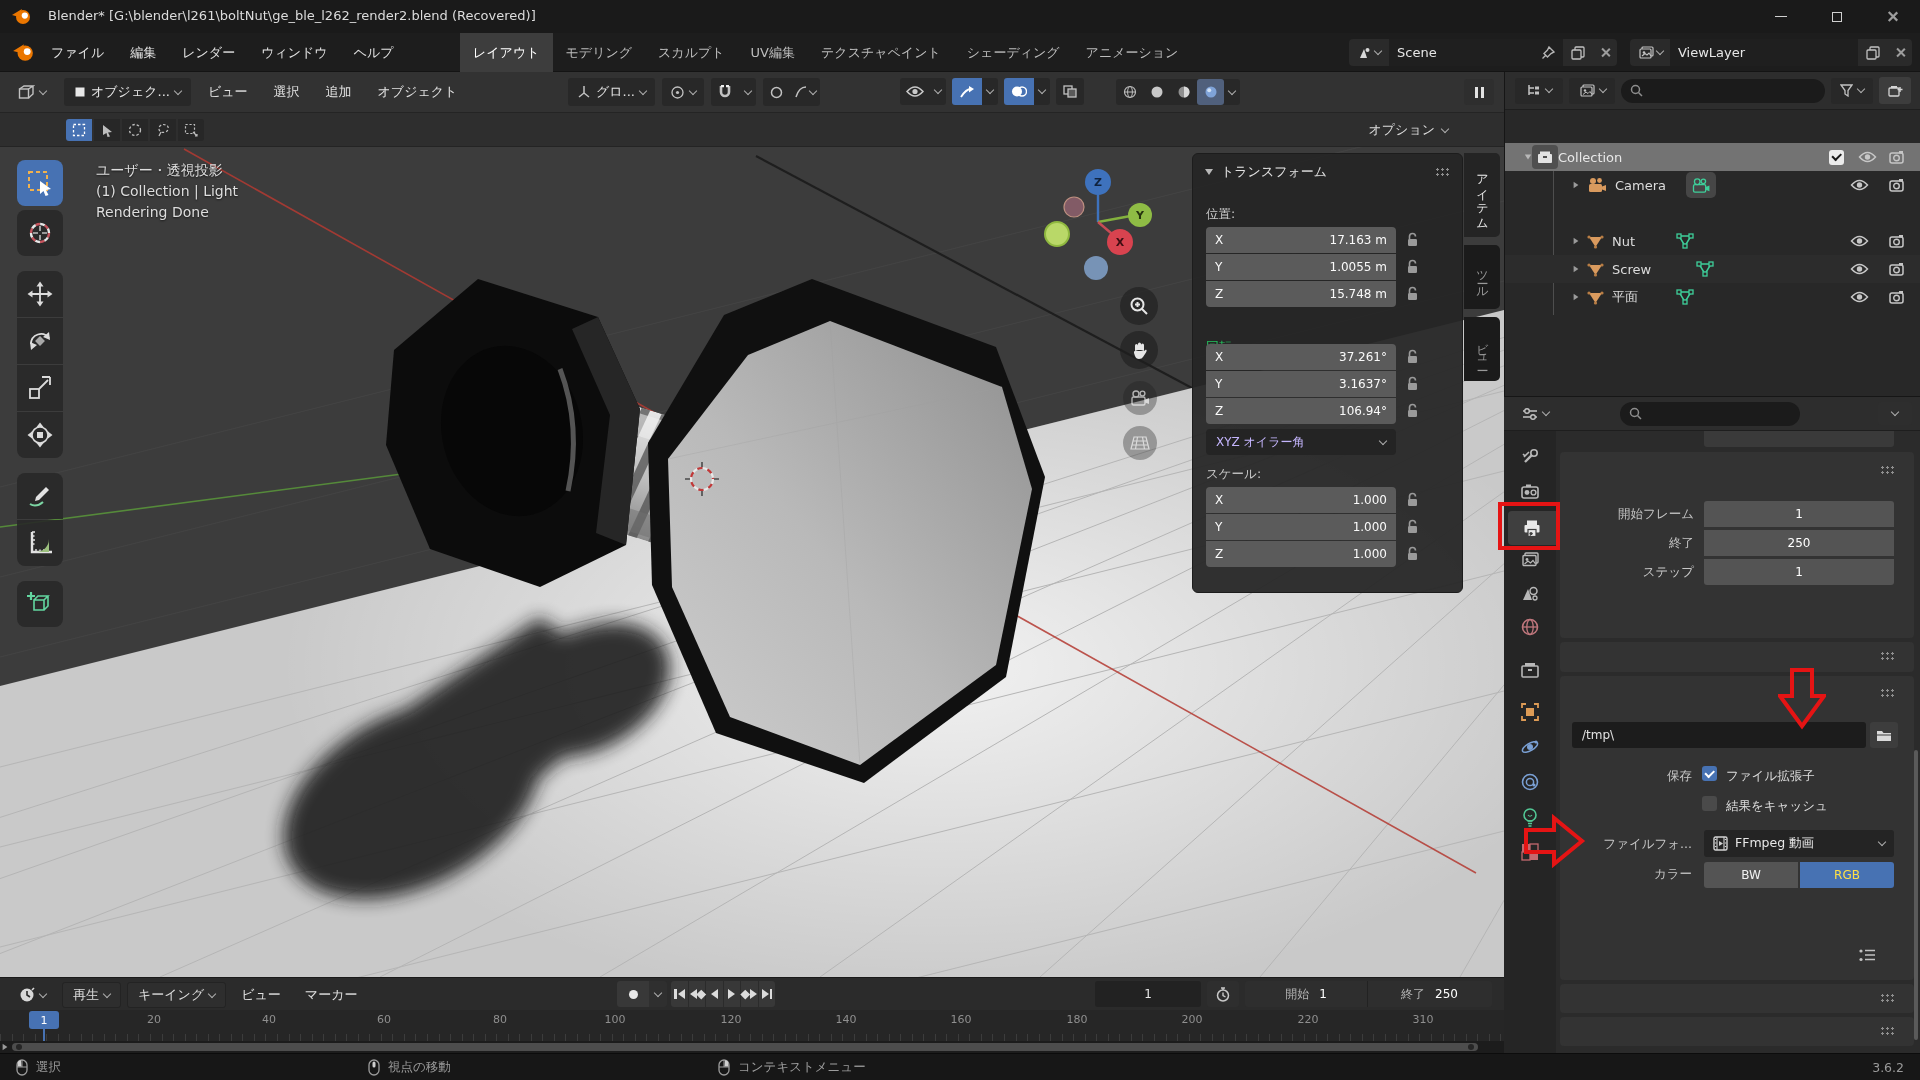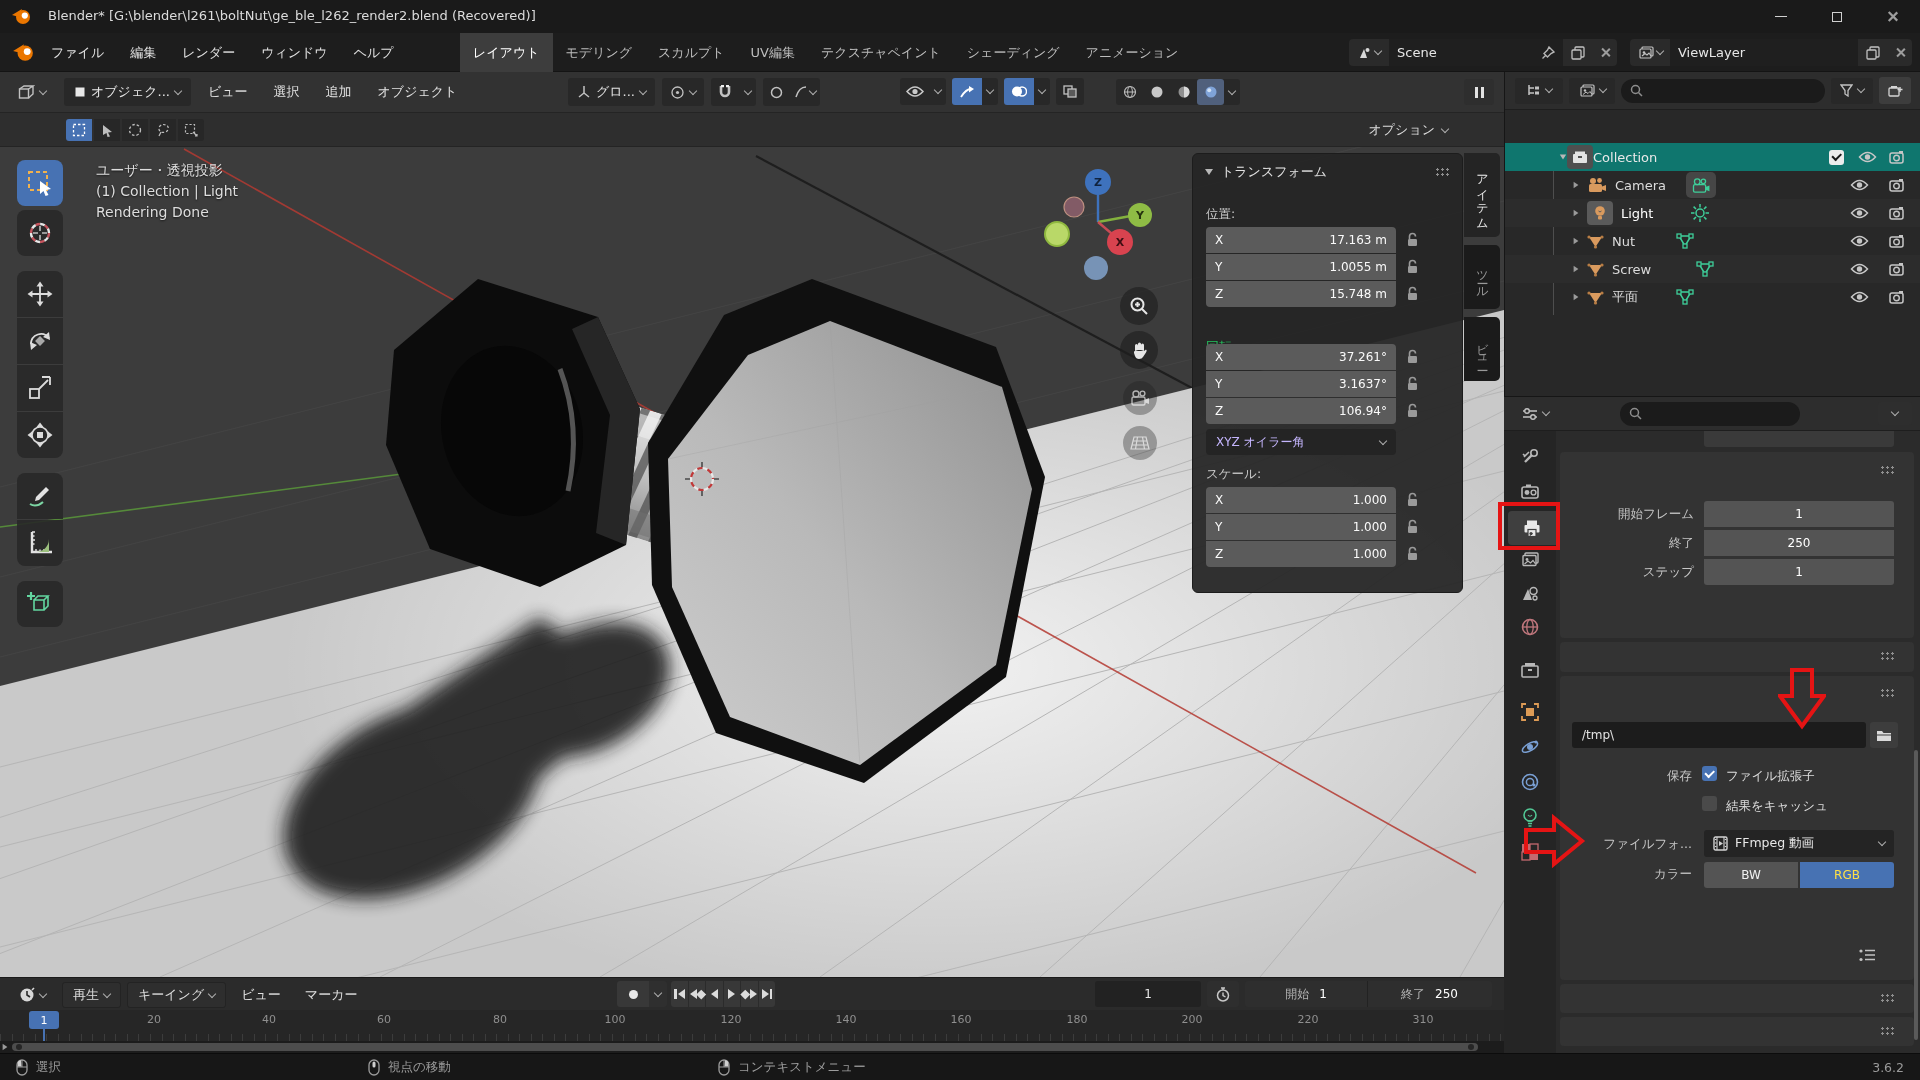--- a/index.html
+++ b/index.html
@@ -641,21 +641,21 @@
       </div>
       <div class="btn" style="width:32px;height:27px;background:#3d3d3d">
         <svg width="15" height="14" viewBox="0 0 15 14">
             <rect x="1" y="4" width="10" height="8" rx="1" fill="none" stroke="#d5d5d5" stroke-width="1.3"></rect>
             <rect x="3" y="2" width="6" height="2" fill="#d5d5d5"></rect>
             <path d="M12,3 v5 M9.5,5.5 h5" stroke="#d5d5d5" stroke-width="1.4"></path>
           </svg>
       </div>
     </div>
 
-    <div class="a f" style="left:0;top:71px;width:416px;height:28px;background:#0f766e;padding-left:54px;gap:0">
+    <div class="a f" style="left:0;top:71px;width:416px;height:28px;background:#737373;padding-left:19px;gap:0">
       <i class="carD" style="transform:scale(.8)"></i>
       <div class="fc" style="width:26px;height:24px;background:#4f4f4f;border-radius:4px">
         <svg width="17" height="14" viewBox="0 0 17 14">
             <rect x="1" y="4" width="14" height="9" rx="1" fill="#e3e3e3"></rect>
             <rect x="3" y="1.5" width="10" height="2.5" fill="#e3e3e3"></rect>
             <rect x="6" y="6" width="4" height="2" fill="#4f4f4f"></rect>
           </svg>
       </div>
       <span style="color:#e8e8e8;flex:1">Collection</span>
       <div class="cb white" style="margin-right:14px"></div>
@@ -692,44 +692,20 @@
           <path d="M1.5,7 Q9.5,-2 17.5,7 Q9.5,16 1.5,7 Z" fill="none" stroke="#c6c6c6" stroke-width="1.5"></path>
           <circle cx="9.5" cy="7" r="2.7" fill="#c6c6c6"></circle>
         </svg>
       <svg style="margin-right:14px" width="18" height="15" viewBox="0 0 18 15">
           <rect x="1" y="3" width="13" height="10" rx="2" fill="none" stroke="#c6c6c6" stroke-width="1.5"></rect>
           <circle cx="7.5" cy="8" r="2.8" fill="none" stroke="#c6c6c6" stroke-width="1.4"></circle>
           <rect x="10" y="1" width="4" height="2.5" fill="#c6c6c6"></rect>
         </svg>
     </div>
 
-    <div class="a f" style="left:0;top:127px;width:416px;height:28px;background:#2c2c2c;padding-left:68px;gap:8px">
-      <i class="carR" style="transform:scale(.8)"></i>
-      <div class="fc" style="width:26px;height:24px;background:#5a5a5a;border-radius:4px">
-        <svg width="14" height="16" viewBox="0 0 14 16">
-            <circle cx="7" cy="6" r="4.8" fill="#d99a5e"></circle>
-            <rect x="5" y="11" width="4" height="3.5" rx="1" fill="#d99a5e"></rect>
-            <path d="M5.5,6 q1.5,2 3,0" stroke="#5a5a5a" stroke-width="1" fill="none"></path>
-          </svg>
-      </div>
-      <span style="color:#ffffff;flex:1">Light</span>
-      <svg style="margin-right:132px" width="20" height="20" viewBox="0 0 20 20">
-          <circle cx="10" cy="10" r="4" fill="none" stroke="#3ecf9a" stroke-width="1.5"></circle>
-          <path d="M10,1 v3.5 M10,15.5 V19 M1,10 h3.5 M15.5,10 H19 M3.6,3.6 L6,6 M14,14 l2.4,2.4 M16.4,3.6 L14,6 M6,14 l-2.4,2.4" stroke="#3ecf9a" stroke-width="1.5"></path>
-        </svg>
-      <svg style="margin-right:12px" width="19" height="14" viewBox="0 0 19 14">
-          <path d="M1.5,7 Q9.5,-2 17.5,7 Q9.5,16 1.5,7 Z" fill="none" stroke="#c6c6c6" stroke-width="1.5"></path>
-          <circle cx="9.5" cy="7" r="2.7" fill="#c6c6c6"></circle>
-        </svg>
-      <svg style="margin-right:14px" width="18" height="15" viewBox="0 0 18 15">
-          <rect x="1" y="3" width="13" height="10" rx="2" fill="none" stroke="#c6c6c6" stroke-width="1.5"></rect>
-          <circle cx="7.5" cy="8" r="2.8" fill="none" stroke="#c6c6c6" stroke-width="1.4"></circle>
-          <rect x="10" y="1" width="4" height="2.5" fill="#c6c6c6"></rect>
-        </svg>
-    </div>
 
     <div class="a f" style="left:0;top:155px;width:416px;height:28px;padding-left:68px;gap:8px">
       <i class="carR" style="transform:scale(.8)"></i>
       <svg width="17" height="15" viewBox="0 0 17 15">
           <polygon points="2,3 15,3 8.5,13" fill="#d99a5e"></polygon>
           <circle cx="2" cy="3" r="1.6" fill="#b87d44"></circle>
           <circle cx="15" cy="3" r="1.6" fill="#b87d44"></circle>
           <circle cx="8.5" cy="13" r="1.6" fill="#b87d44"></circle>
         </svg>
       <span style="color:#dcdcdc;flex:1">Nut</span>

